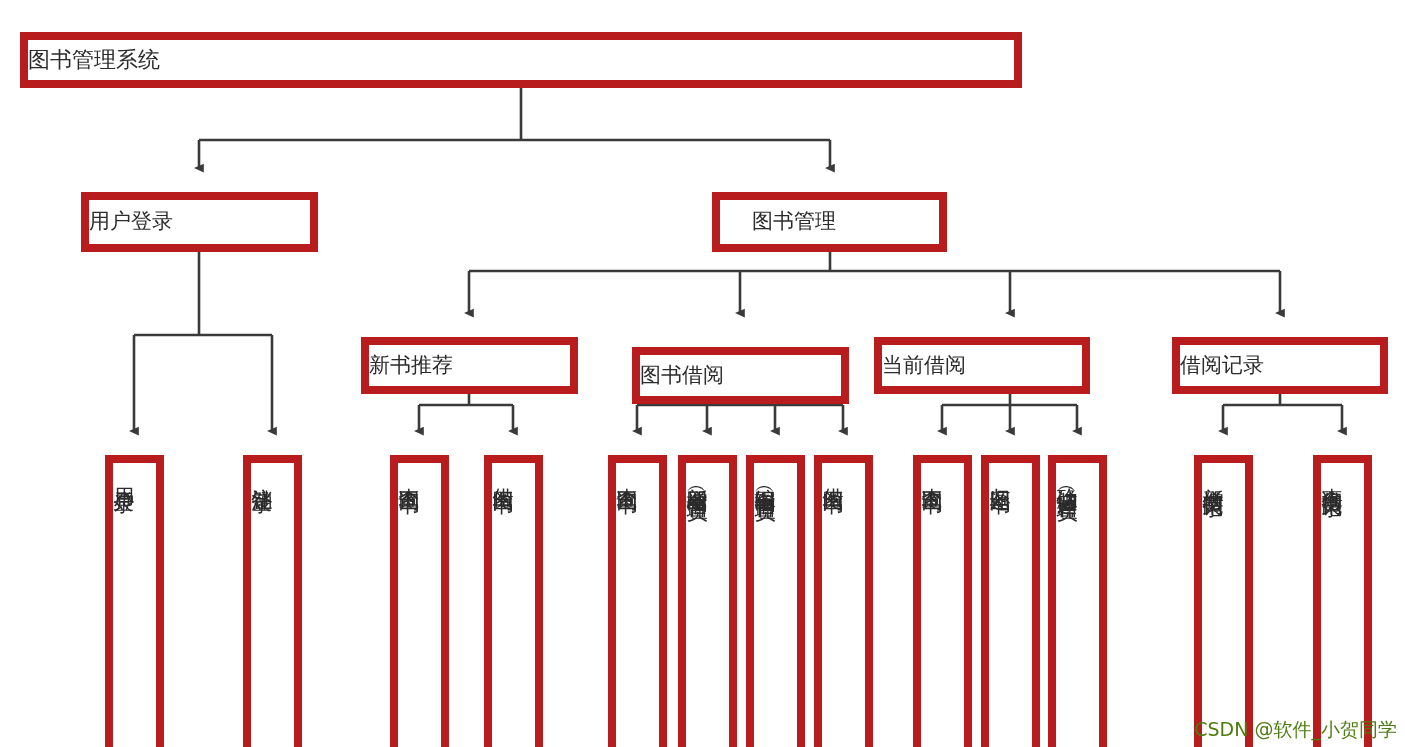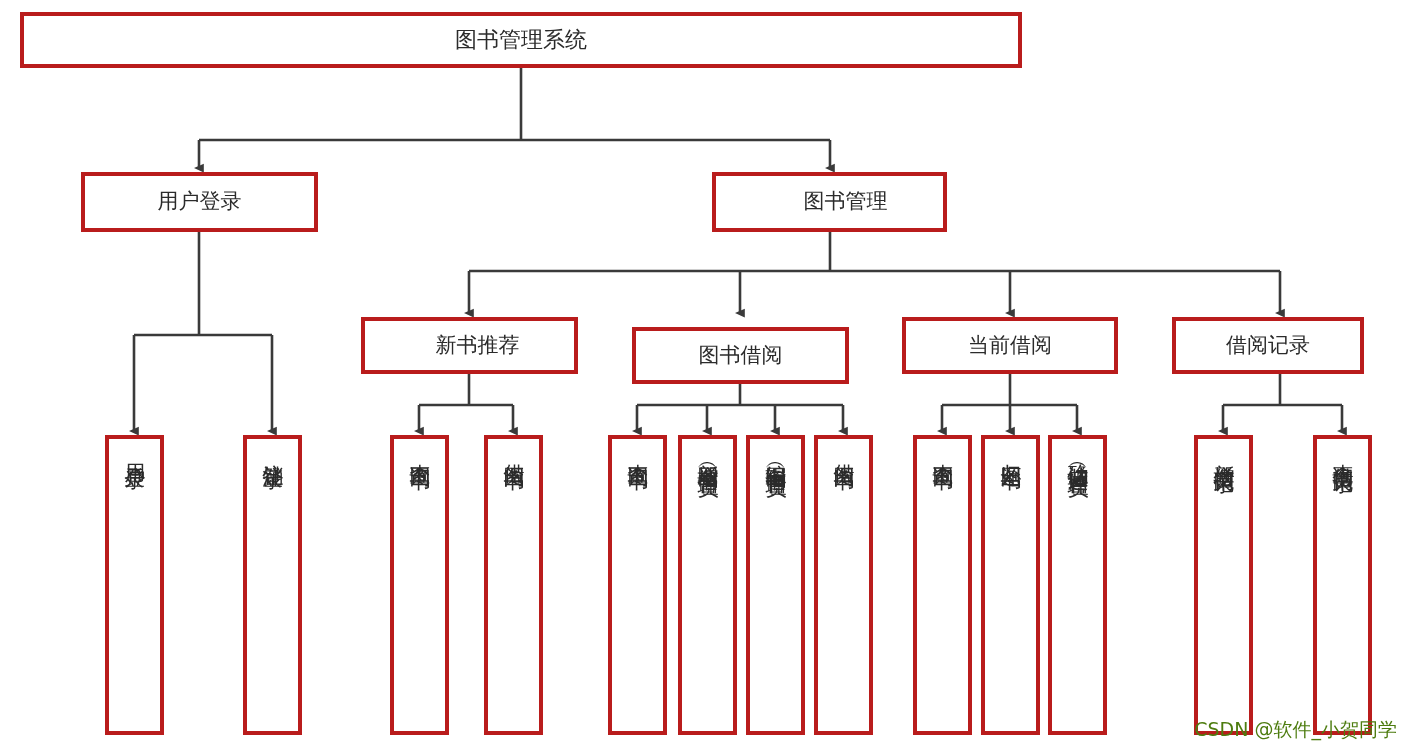--- a/index.html
+++ b/index.html
@@ -23,25 +23,25 @@
     position: absolute;
     left: 0;
     top: 0;
     width: 1405px;
     height: 747px;
   }
   .node {
     position: absolute;
     box-sizing: border-box;
     background: #ffffff;
-    border: 4px solid #b91c1c;
+    border: 8px solid #b91c1c;
     display: flex;
     align-items: center;
-    justify-content: center;
     overflow: hidden;
+    margin-top: 20px;
   }
   .node .label {
     color: #2b2b2b;
     text-align: center;
     line-height: 1.22;
     white-space: nowrap;
   }
   .node.horizontal .label {
     font-size: 21px;
   }
@@ -132,30 +132,30 @@
     <span class="label">图书管理系统</span>
   </div>
 
   <div class="node horizontal" style="left:81px; top:172px; width:237px; height:60px;">
     <span class="label">用户登录</span>
   </div>
   <div class="node horizontal" style="left:712px; top:172px; width:235px; height:60px;padding-left:32px;">
     <span class="label">图书管理</span>
   </div>
 
-  <div class="node horizontal" style="left:361px; top:317px; width:217px; height:57px;padding-left:16px;">
+  <div class="node horizontal" style="left:361px; top:317px; width:217px; height:57px;">
     <span class="label">新书推荐</span>
   </div>
   <div class="node horizontal" style="left:632px; top:327px; width:217px; height:57px;">
     <span class="label">图书借阅</span>
   </div>
-  <div class="node horizontal" style="left:902px; top:317px; width:216px; height:57px;">
+  <div class="node horizontal" style="left:874px; top:317px; width:216px; height:57px;">
     <span class="label">当前借阅</span>
   </div>
-  <div class="node horizontal" style="left:1172px; top:317px; width:192px; height:57px;">
+  <div class="node horizontal" style="left:1172px; top:317px; width:216px; height:57px;">
     <span class="label">借阅记录</span>
   </div>
 
   <div class="node vertical" style="left:105px; top:435px; width:59px; height:300px;">
     <span class="label">用户登录</span>
   </div>
   <div class="node vertical" style="left:243px; top:435px; width:59px; height:300px;">
     <span class="label">注销登录</span>
   </div>
 

